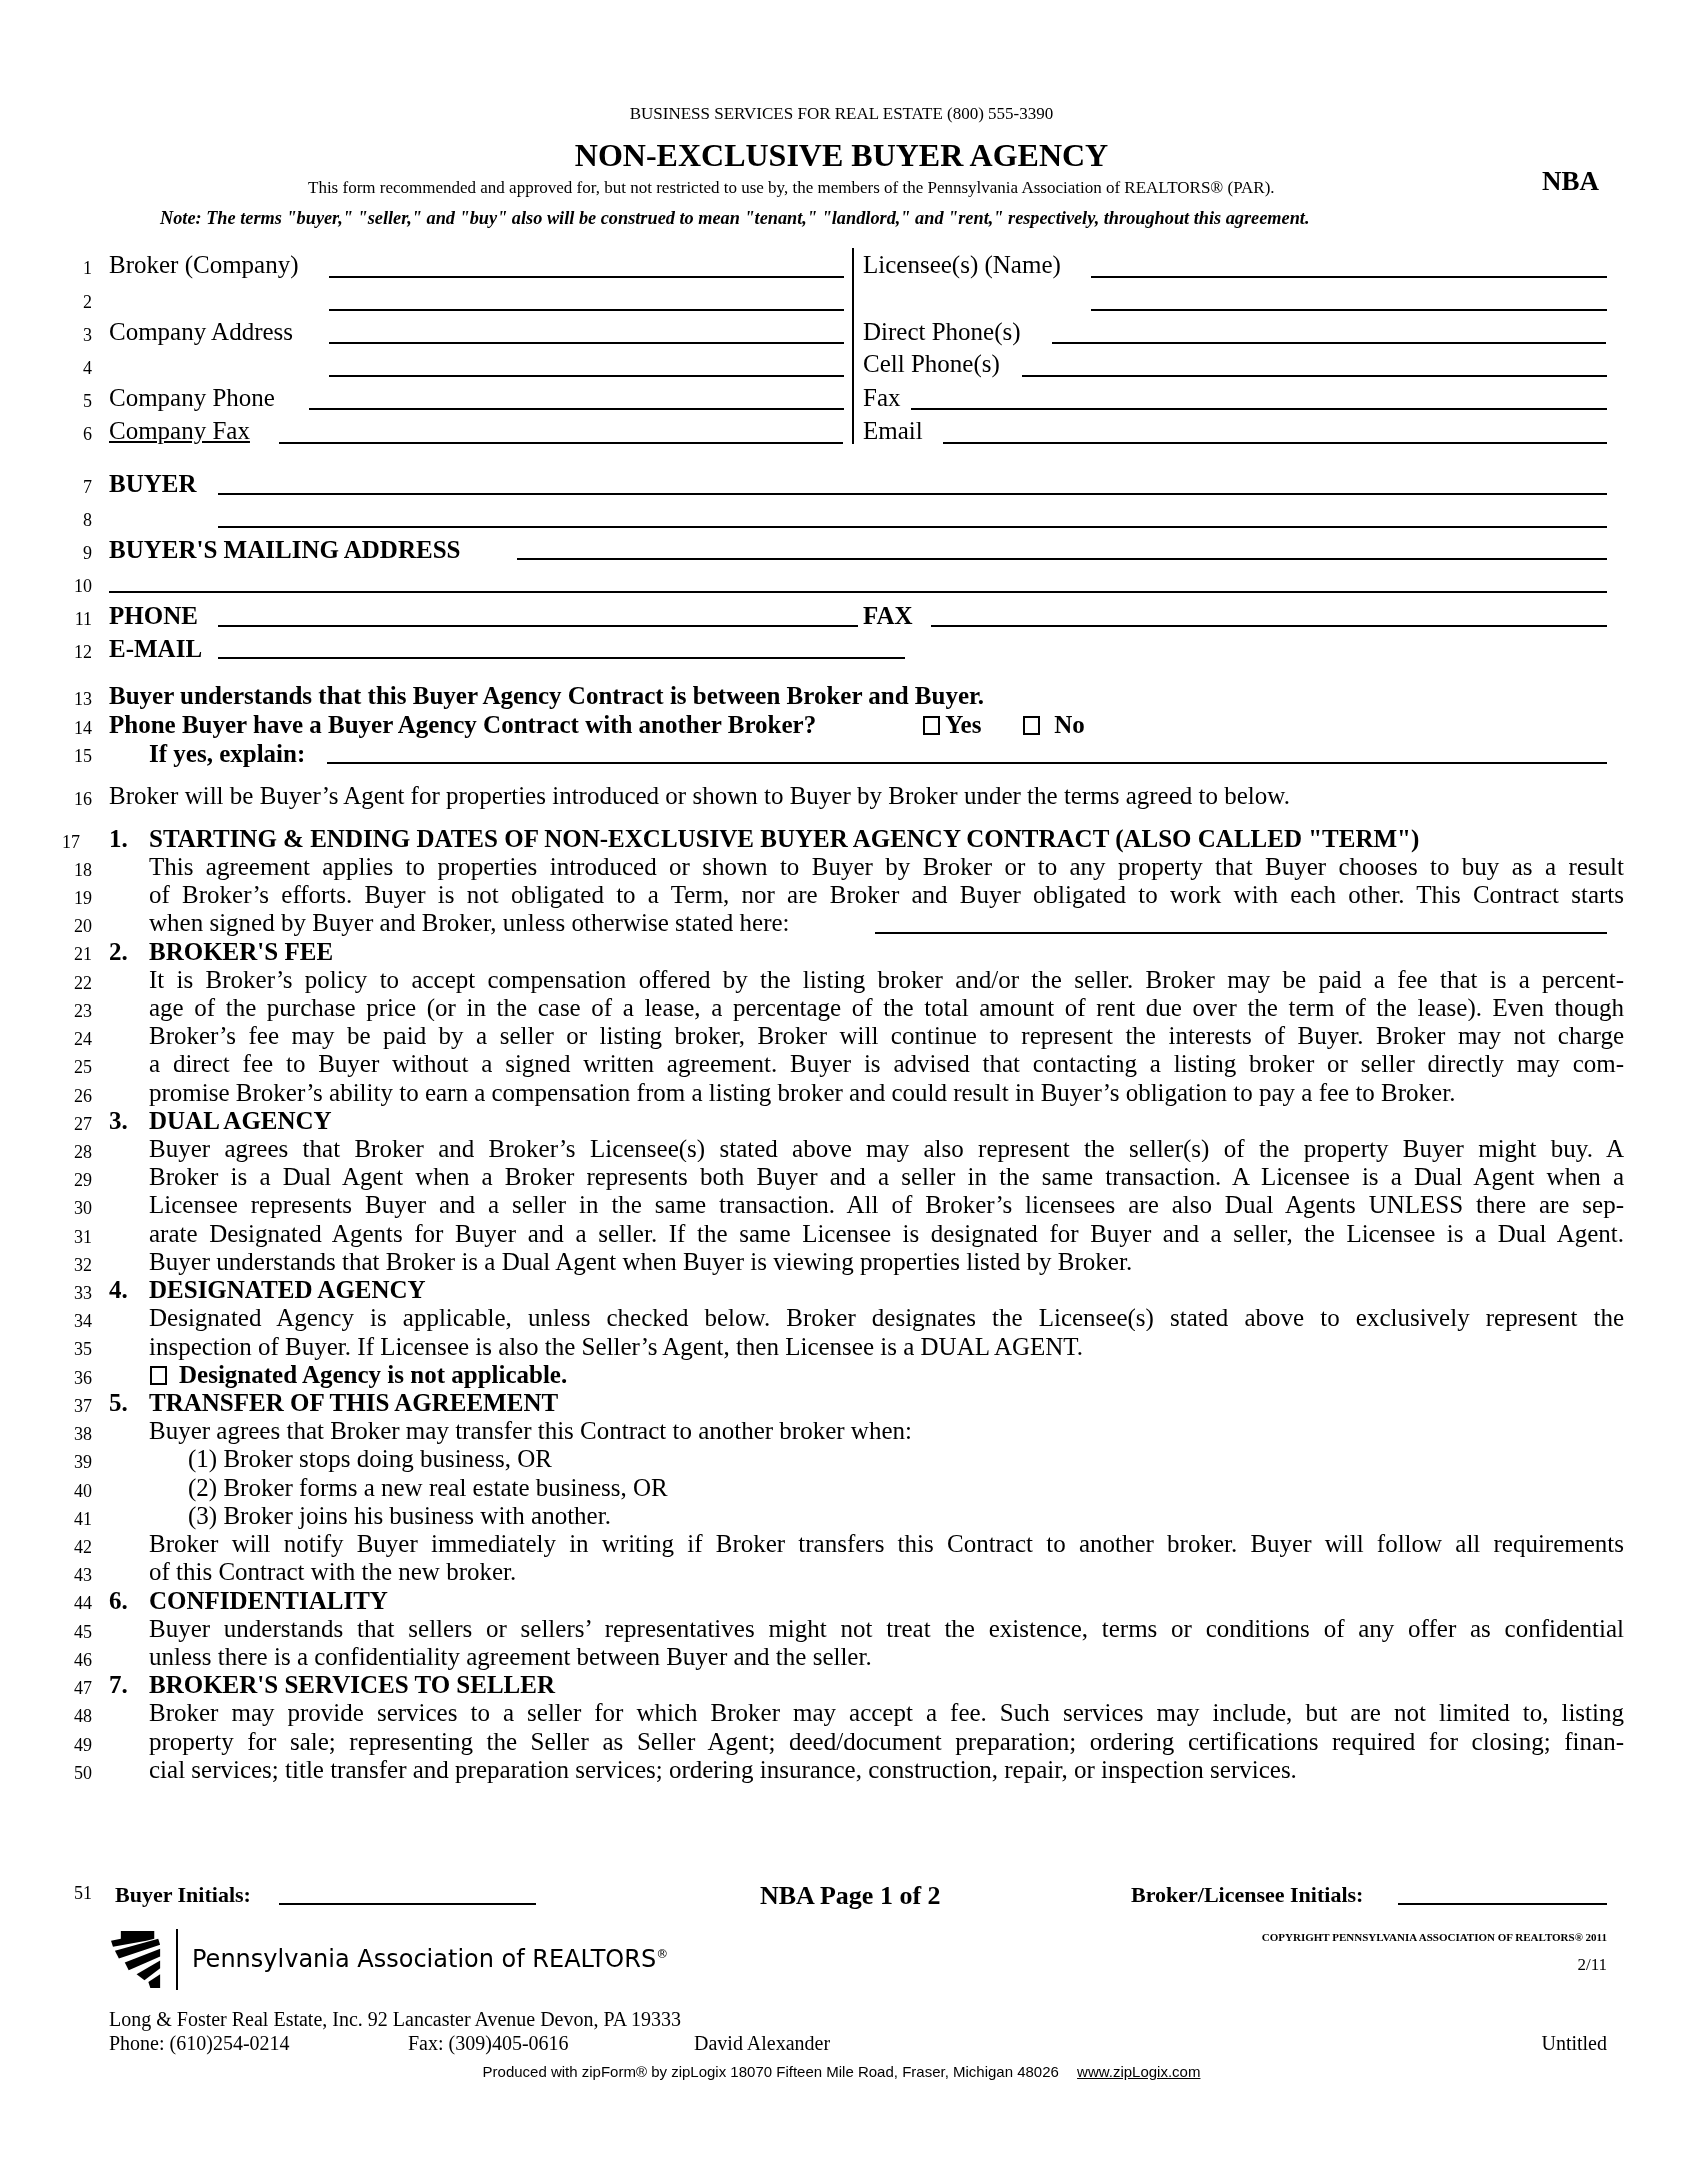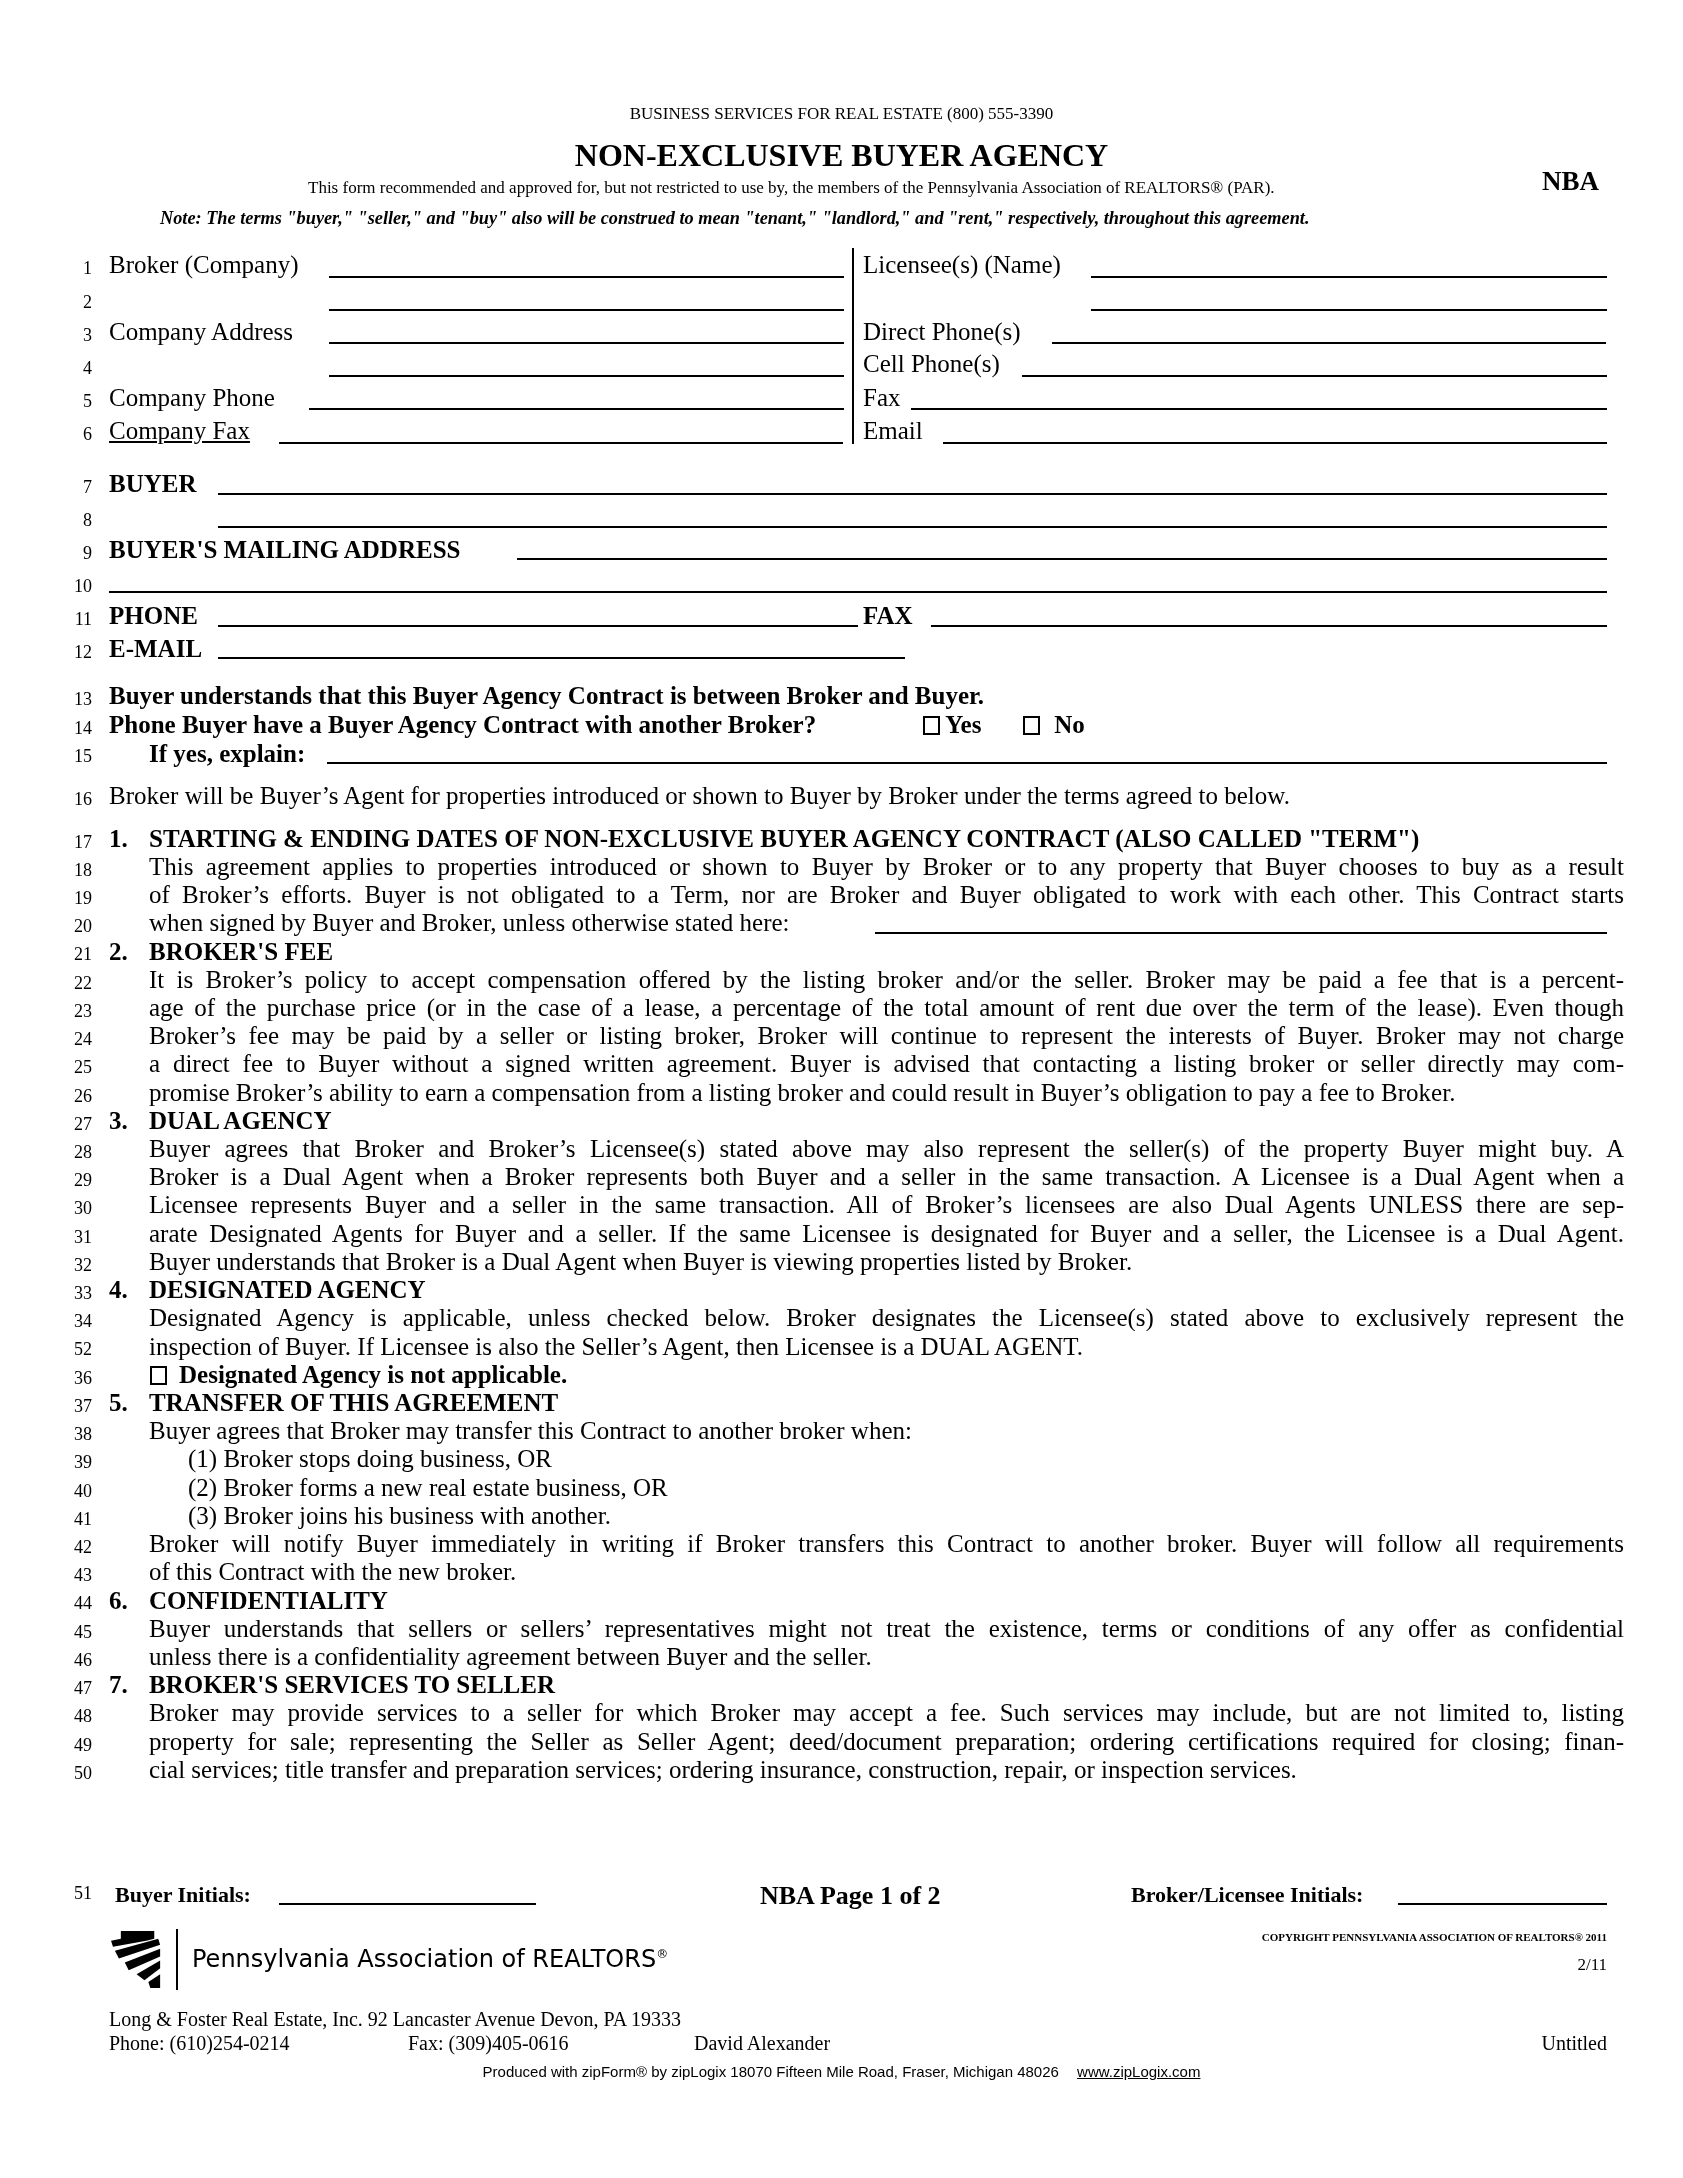--- a/index.html
+++ b/index.html
@@ -100,21 +100,21 @@
   <span class="cb"></span>
   <span style="margin-left:8px;">No</span>
 </div>
 <div class="ln" style="top:747px;">15</div>
 <div class="txt bold" style="left:149px;top:741px;">If yes, explain:</div>
 <div class="rule" style="left:327px;top:762px;width:1280px;"></div>
 <div class="ln" style="top:790px;">16</div>
 <div class="txt" style="left:109px;top:783px;">Broker will be Buyer’s Agent for properties introduced or shown to Buyer by Broker under the terms agreed to below.</div>
 
 <div id="sections">
-    <div class="ln" style="top: 833px;">17</div>
+    <div class="ln" style="top: 833px; text-align: center;">17</div>
     <div class="txt bold" style="left: 109px; top: 826px;">1.</div>
     <div class="txt bold" style="left: 149px; top: 826px;">STARTING &amp; ENDING DATES OF NON-EXCLUSIVE BUYER AGENCY CONTRACT (ALSO CALLED "TERM")</div>
     <div class="ln" style="top: 861px;">18</div>
     <div class="body-line justify" style="top: 854px;">This agreement applies to properties introduced or shown to Buyer by Broker or to any property that Buyer chooses to buy as a result</div>
     <div class="ln" style="top: 889px;">19</div>
     <div class="body-line justify" style="top: 882px;">of Broker’s efforts. Buyer is not obligated to a Term, nor are Broker and Buyer obligated to work with each other. This Contract starts</div>
     <div class="ln" style="top: 917px;">20</div>
     <div class="body-line" style="top: 910px;">when signed by Buyer and Broker, unless otherwise stated here:</div>
     <div class="rule" style="left: 875px; top: 932px; width: 732px;"></div>
     <div class="ln" style="top: 945px;">21</div>
@@ -141,21 +141,21 @@
     <div class="body-line justify" style="top: 1192px;">Licensee represents Buyer and a seller in the same transaction. All of Broker’s licensees are also Dual Agents UNLESS there are sep-</div>
     <div class="ln" style="top: 1228px;">31</div>
     <div class="body-line justify" style="top: 1221px;">arate Designated Agents for Buyer and a seller. If the same Licensee is designated for Buyer and a seller, the Licensee is a Dual Agent.</div>
     <div class="ln" style="top: 1256px;">32</div>
     <div class="body-line" style="top: 1249px;">Buyer understands that Broker is a Dual Agent when Buyer is viewing properties listed by Broker.</div>
     <div class="ln" style="top: 1284px;">33</div>
     <div class="txt bold" style="left: 109px; top: 1277px;">4.</div>
     <div class="txt bold" style="left: 149px; top: 1277px;">DESIGNATED AGENCY</div>
     <div class="ln" style="top: 1312px;">34</div>
     <div class="body-line justify" style="top: 1305px;">Designated Agency is applicable, unless checked below. Broker designates the Licensee(s) stated above to exclusively represent the</div>
-    <div class="ln" style="top: 1340px;">52</div>
+    <div class="ln" style="top: 1340px;">35</div>
     <div class="body-line" style="top: 1334px;">inspection of Buyer. If Licensee is also the Seller’s Agent, then Licensee is a DUAL AGENT.</div>
     <div class="ln" style="top: 1369px;">36</div>
     <div class="body-line bold" style="top: 1362px; left: 150px;"><span class="cb"></span><span style="margin-left: 12px;">Designated Agency is not applicable.</span></div>
     <div class="ln" style="top: 1397px;">37</div>
     <div class="txt bold" style="left: 109px; top: 1390px;">5.</div>
     <div class="txt bold" style="left: 149px; top: 1390px;">TRANSFER OF THIS AGREEMENT</div>
     <div class="ln" style="top: 1425px;">38</div>
     <div class="body-line" style="top: 1418px;">Buyer agrees that Broker may transfer this Contract to another broker when:</div>
     <div class="ln" style="top: 1453px;">39</div>
     <div class="body-line" style="top: 1446px; left: 188px;">(1) Broker stops doing business, OR</div>

